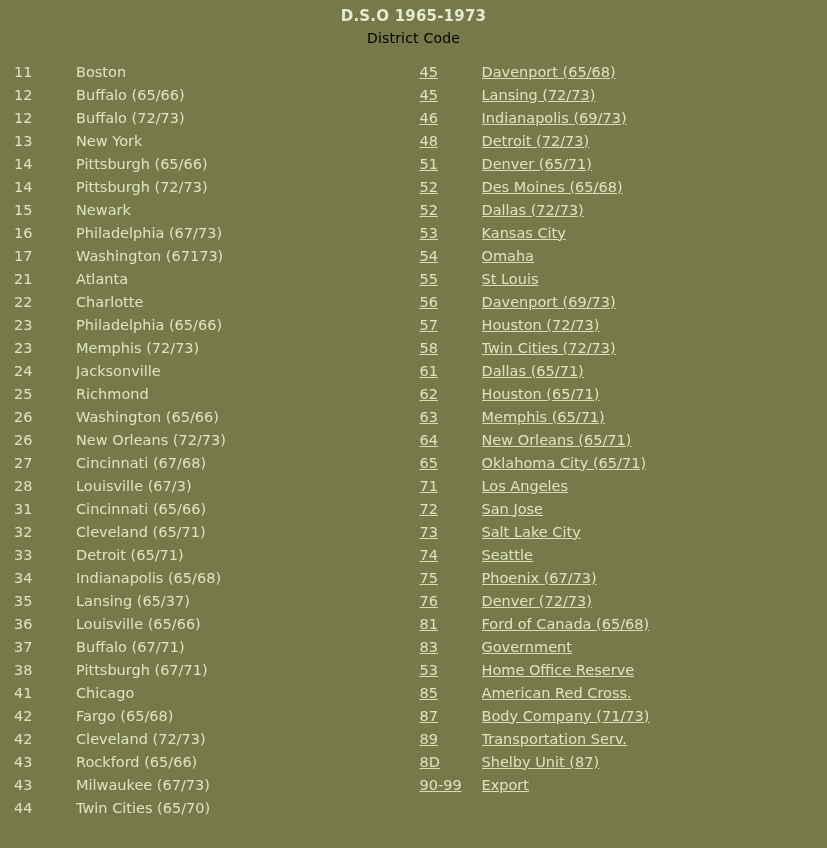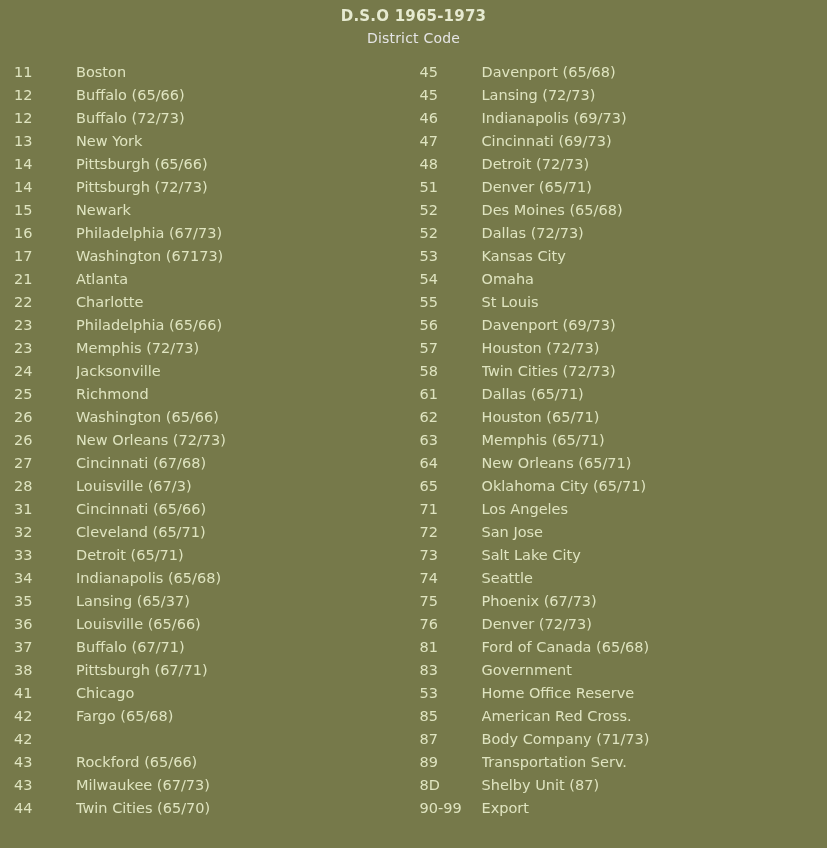--- a/index.html
+++ b/index.html
@@ -26,39 +26,40 @@
     line-height: 1.45;
   }
   .title-main {
     font-size: 15px;
     font-weight: bold;
     color: #e6ead0;
     letter-spacing: 0.2px;
   }
   .title-sub {
     font-size: 14px;
-    color: #e5e5e5;
+    color: #000000;
     letter-spacing: 0.2px;
   }
   .columns {
     position: absolute;
     top: 60px;
     left: 0;
     right: 0;
     display: flex;
   }
   .col {
     width: 50%;
     box-sizing: border-box;
   }
   .col-left {
     padding-left: 14px;
   }
   .col-right {
     padding-left: 6px;
+    text-decoration: underline;
   }
   .row {
     display: flex;
     height: 23px;
     align-items: center;
     font-size: 14.5px;
     color: #dfe4c0;
   }
   .code {
     width: 62px;
@@ -195,20 +196,21 @@
         <div class="row">
           <div class="code">41</div>
           <div class="name">Chicago</div>
         </div>
         <div class="row">
           <div class="code">42</div>
           <div class="name">Fargo (65/68)</div>
         </div>
         <div class="row">
           <div class="code">42</div>
+          <div class="name">Cleveland (72/73)</div>
         </div>
         <div class="row">
           <div class="code">43</div>
           <div class="name">Rockford (65/66)</div>
         </div>
         <div class="row">
           <div class="code">43</div>
           <div class="name">Milwaukee (67/73)</div>
         </div>
         <div class="row">
@@ -223,24 +225,20 @@
         </div>
         <div class="row">
           <div class="code">45</div>
           <div class="name">Lansing (72/73)</div>
         </div>
         <div class="row">
           <div class="code">46</div>
           <div class="name">Indianapolis (69/73)</div>
         </div>
         <div class="row">
-          <div class="code">47</div>
-          <div class="name">Cincinnati (69/73)</div>
-        </div>
-        <div class="row">
           <div class="code">48</div>
           <div class="name">Detroit (72/73)</div>
         </div>
         <div class="row">
           <div class="code">51</div>
           <div class="name">Denver (65/71)</div>
         </div>
         <div class="row">
           <div class="code">52</div>
           <div class="name">Des Moines (65/68)</div>

